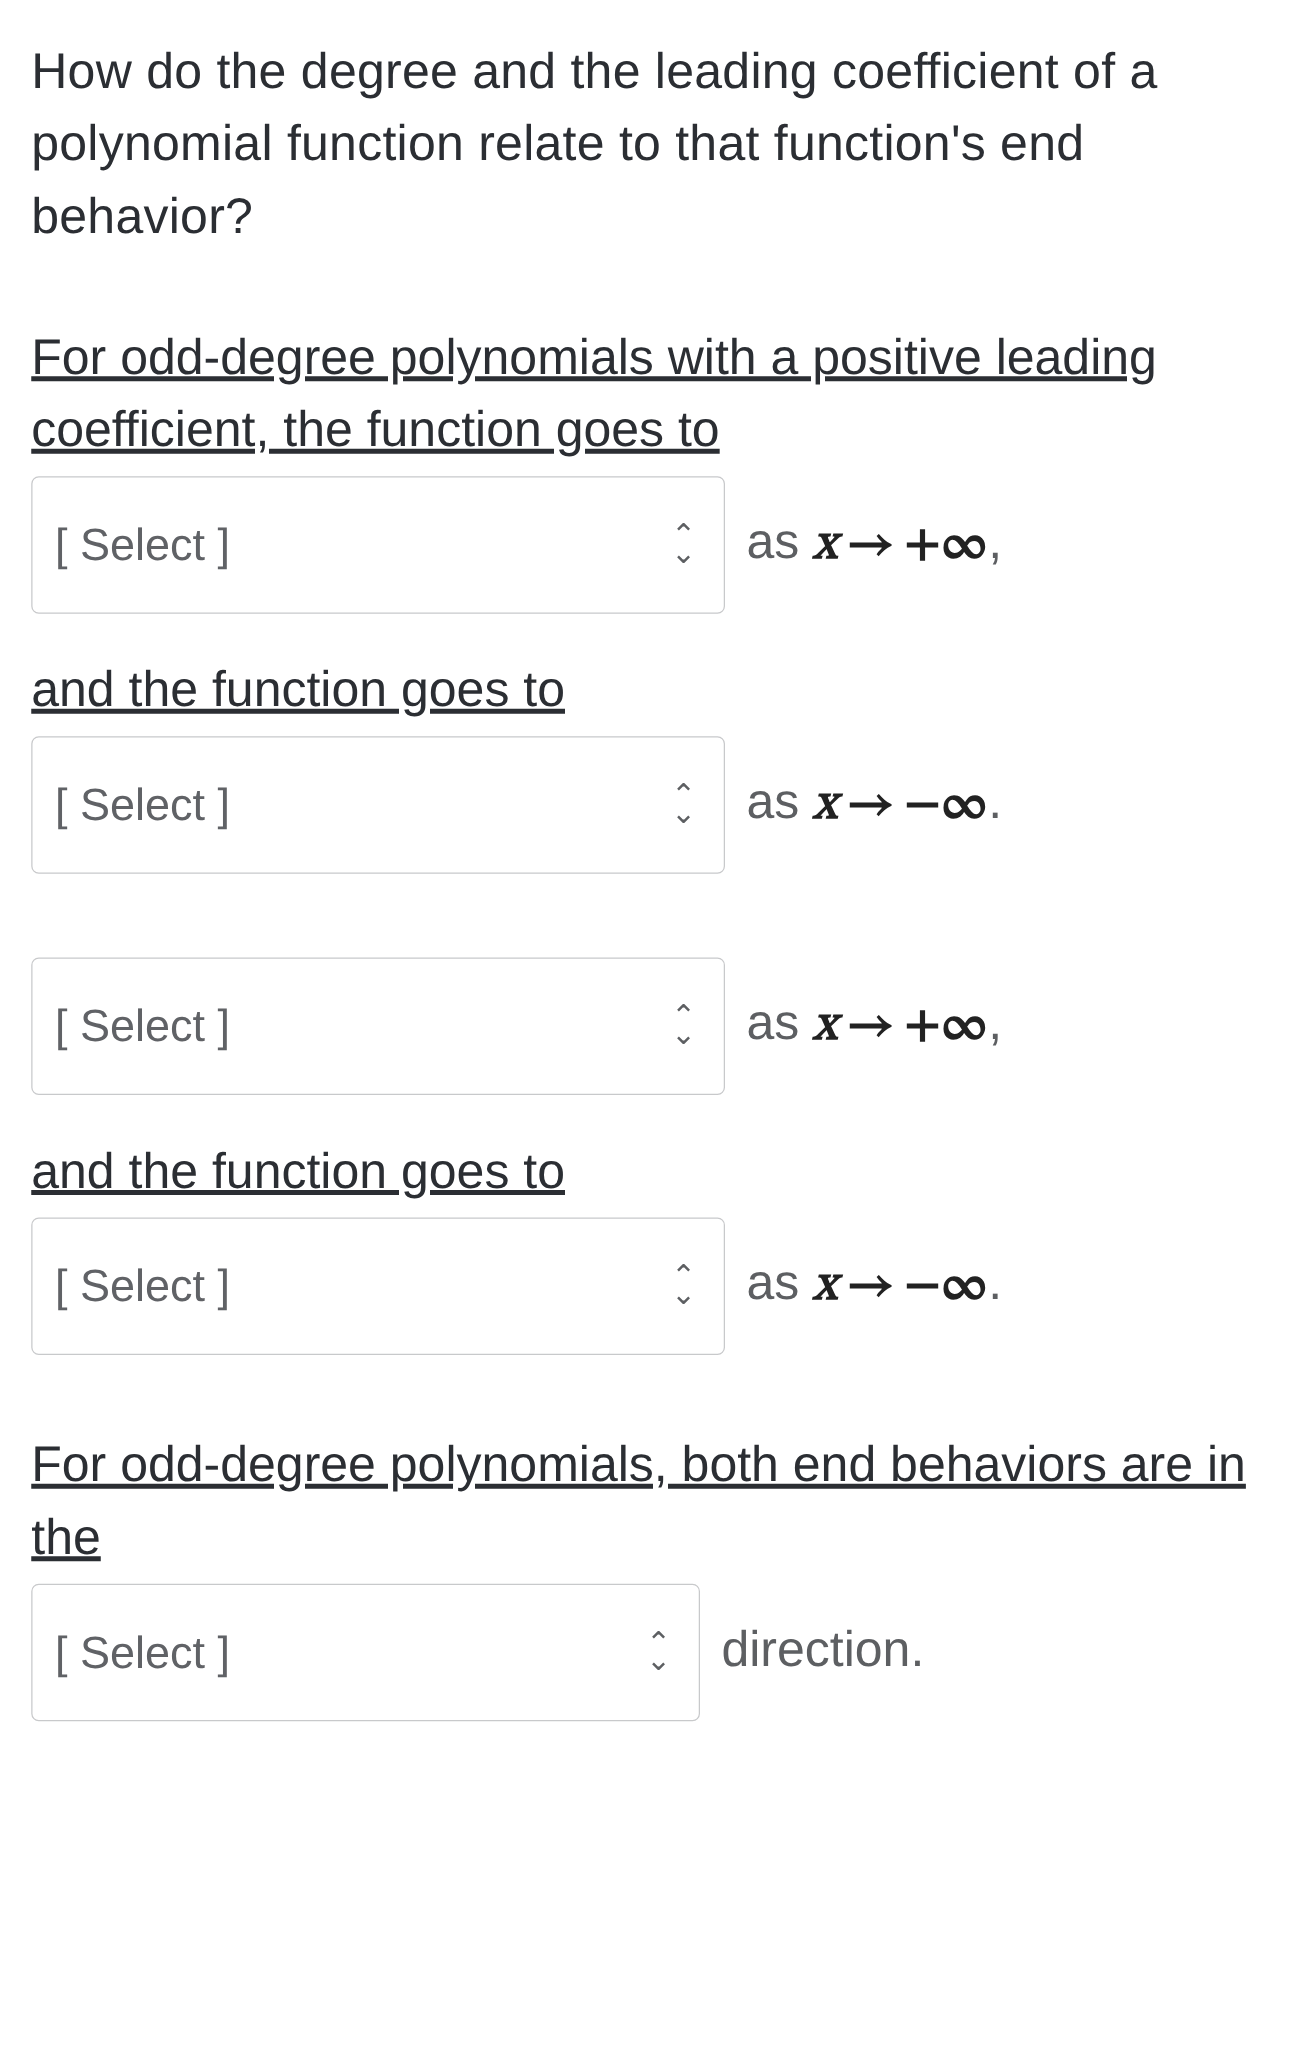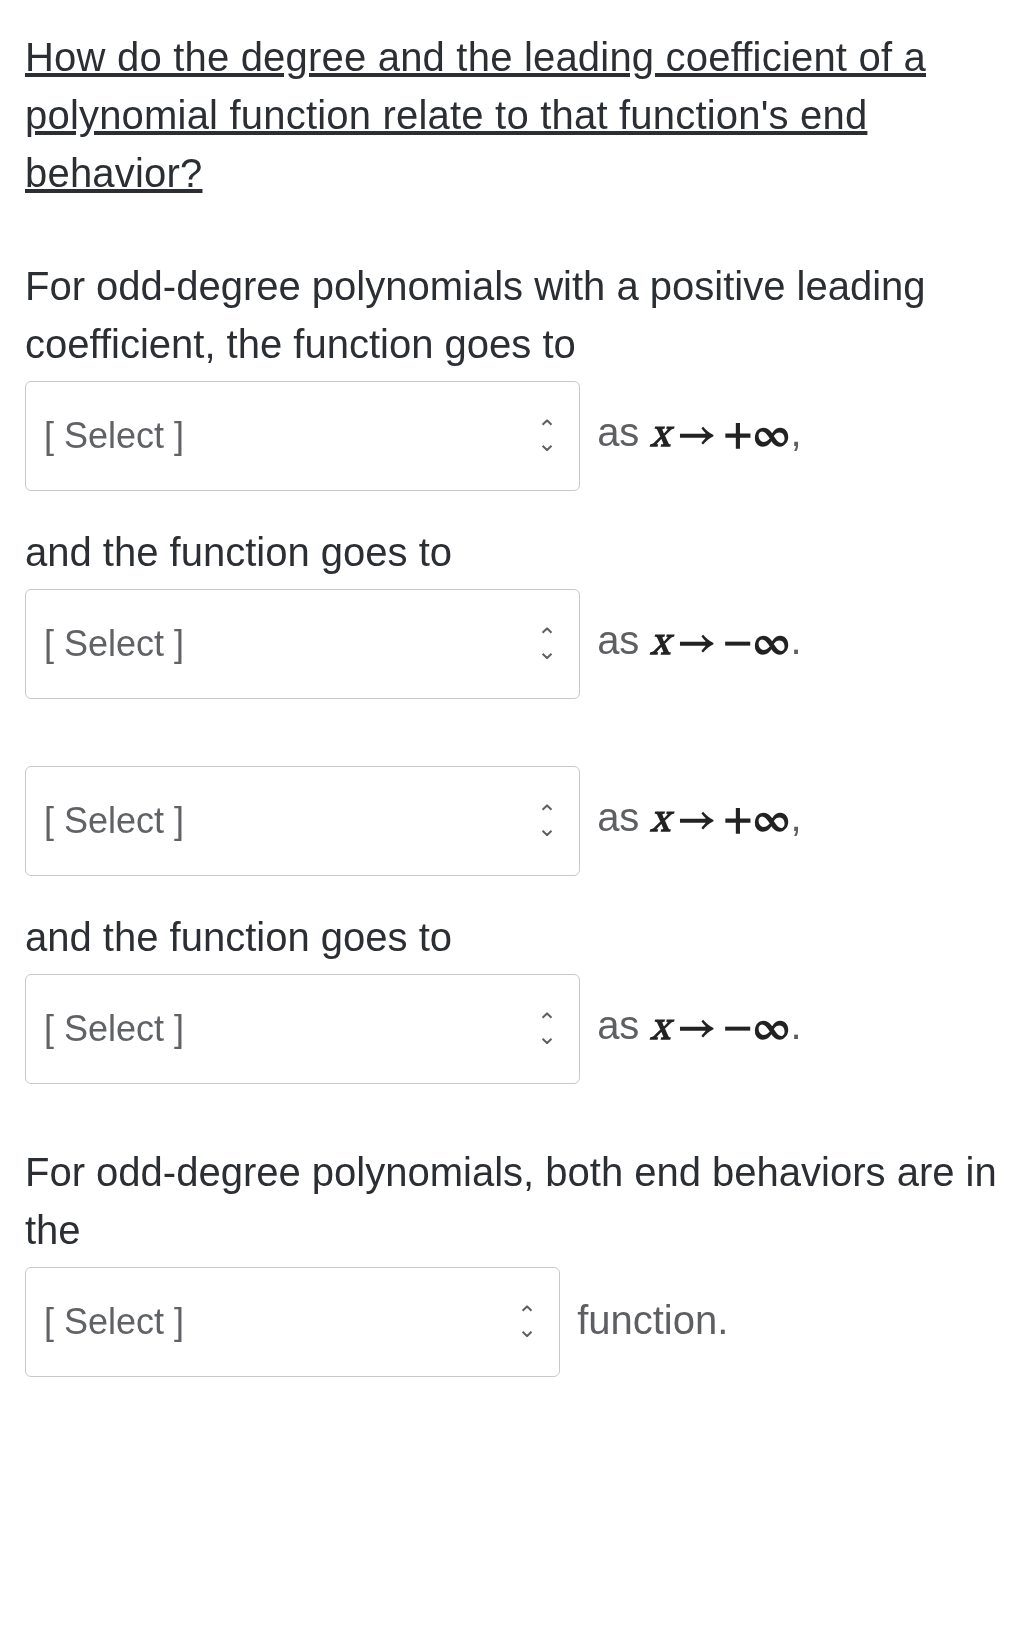--- a/index.html
+++ b/index.html
@@ -8,27 +8,27 @@
       font-size: 40px;
       line-height: 1.45;
       color: #2b2e33;
       padding: 28px 25px 120px 25px;
       max-width: 1031px;
       font-weight: 300;
     }
     .question-title {
       margin-bottom: 55px;
       letter-spacing: 0.2px;
-      text-decoration: underline;
     }
     .para {
       margin-bottom: 55px;
     }
     .text-block {
       display: inline;
+      text-decoration: underline;
     }
     .select-dropdown {
       display: inline-flex;
       align-items: center;
       justify-content: space-between;
       border: 1px solid #c8c9cb;
       border-radius: 6px;
       padding: 18px 22px 18px 18px;
       font-size: 36px;
       color: #606266;
@@ -135,15 +135,15 @@
   <span class="text-block">For odd-degree polynomials, both end behaviors are in the</span>
   <span class="after-break"></span>
   <span class="row-container">
     <span class="select-dropdown" style="width:535px;">
       <span class="select-label">[ Select ]</span>
       <span class="chevrons">
           <span>⌃</span>
           <span>⌄</span>
         </span>
     </span>
-    <span class="suffix"> function.</span>
+    <span class="suffix"> direction.</span>
   </span>
 </div>
 
 </body></html>

